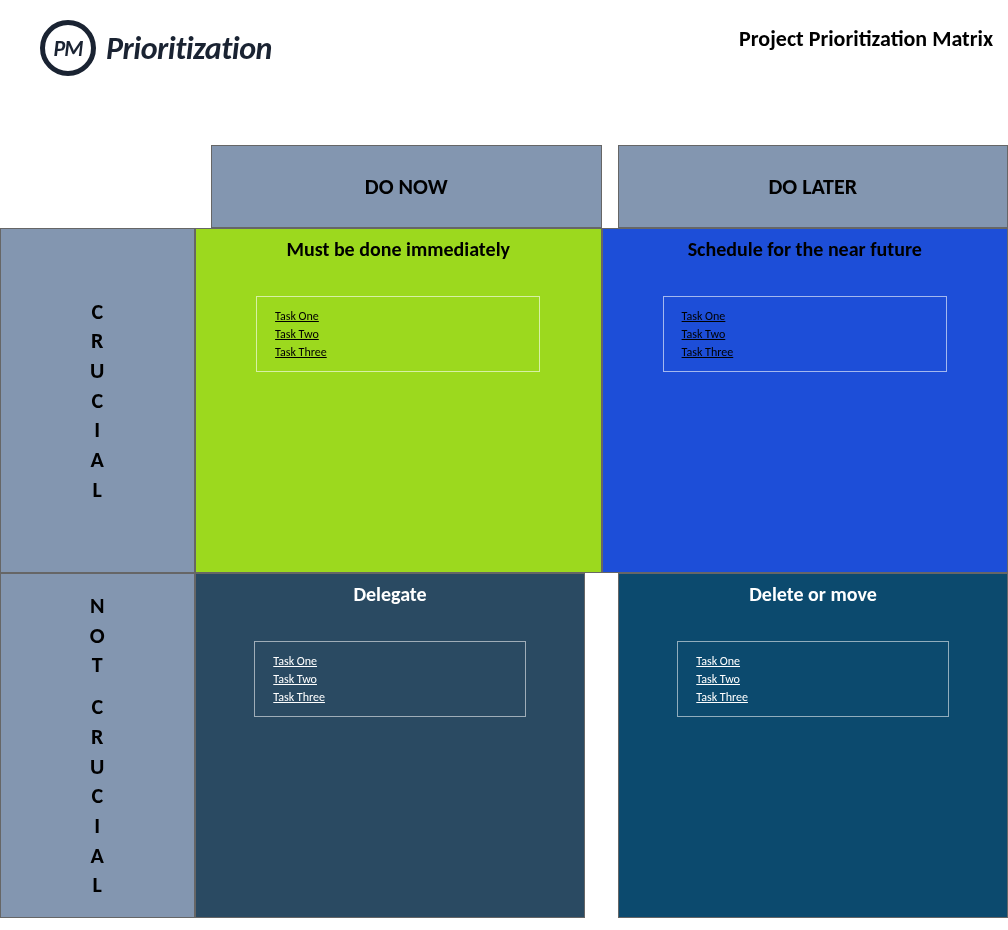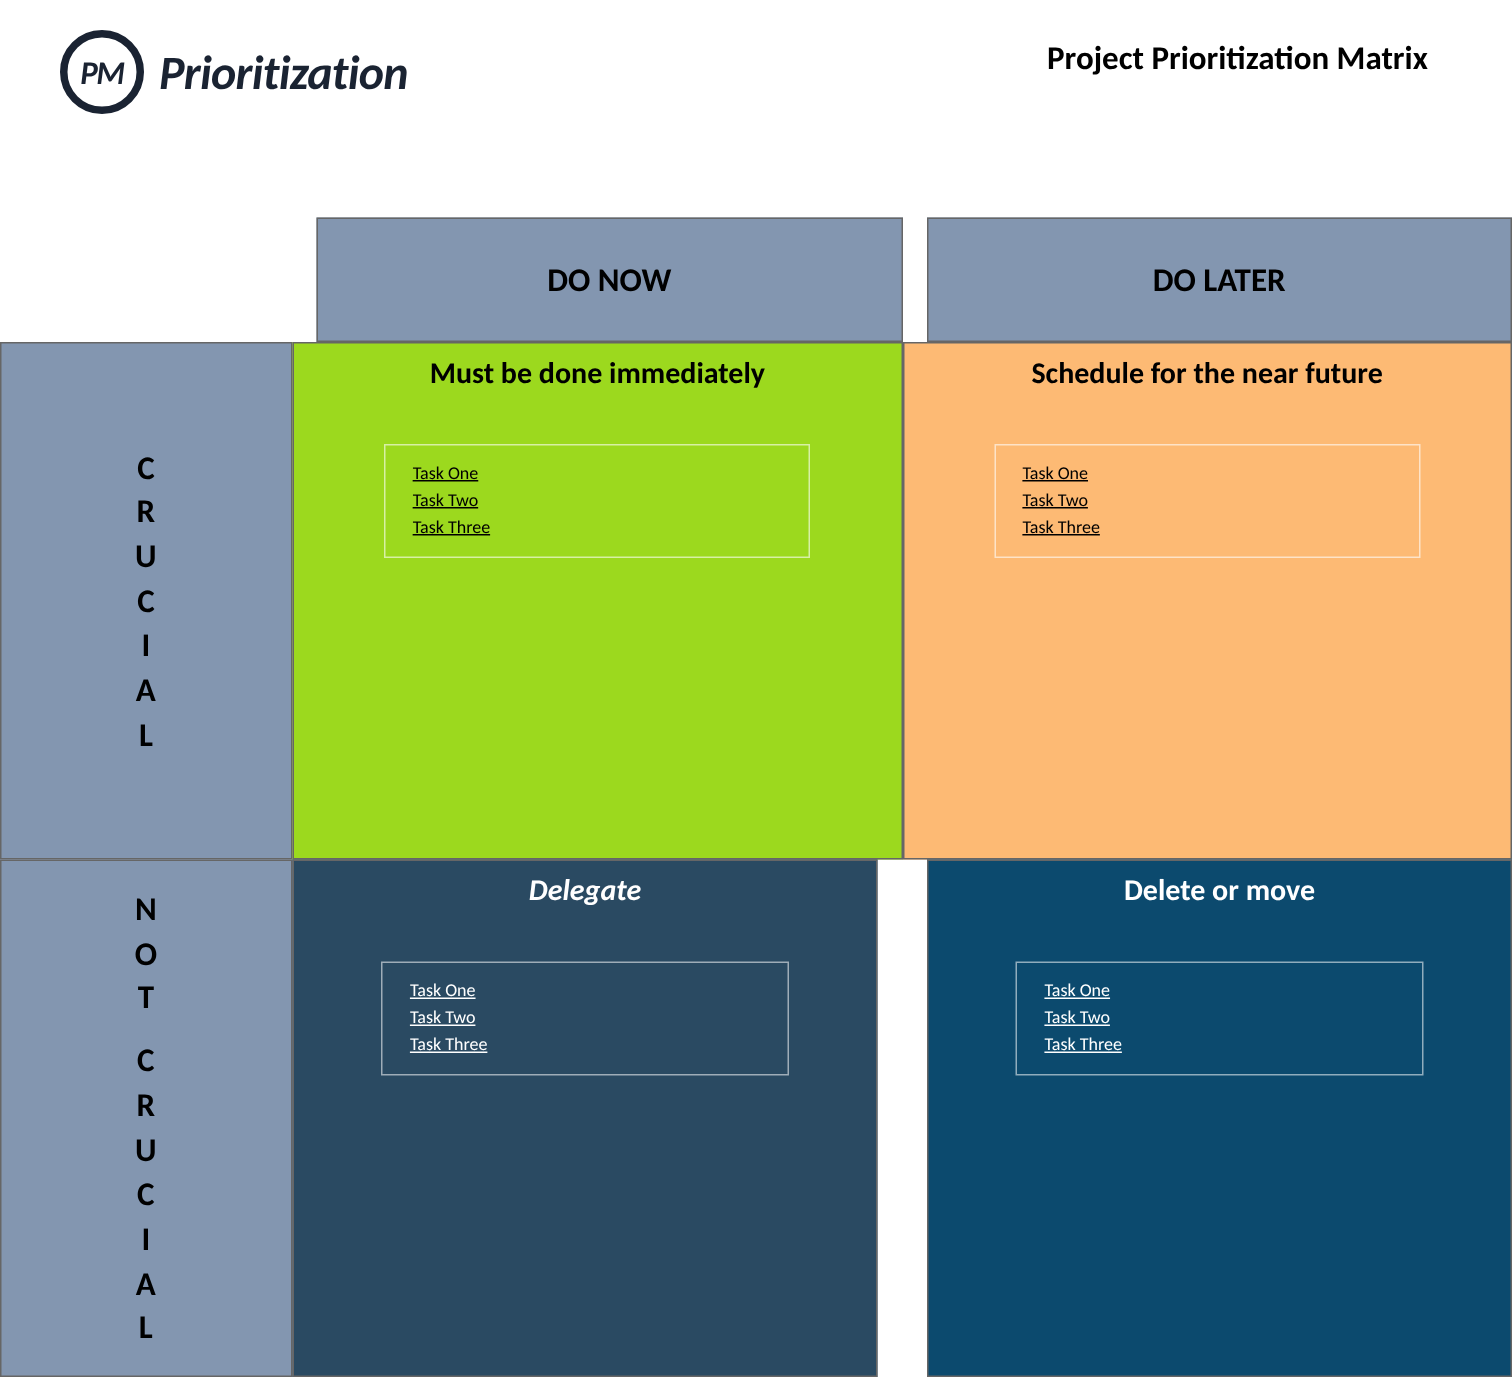--- a/index.html
+++ b/index.html
@@ -5,36 +5,36 @@
     * { box-sizing: border-box; margin: 0; padding: 0; }
     body { font-family: Calibri, Arial, sans-serif; width: 1008px; background: #fff; }
     .header-row { display: flex; height: 145px; background: #fff; }
     .meta-box { width: 195px; }
     .meta-label { background: #8396b0; color: #fff; font-size: 16px; padding: 3px 6px; border: 1px solid #999; height: 25px; }
     .meta-input { background: #fff; border: 1px solid #999; border-top: none; height: 28px; }
     .logo-area { flex: 1; display: flex; align-items: flex-start; padding: 20px 0 0 40px; font-style: italic; }
     .logo { display: flex; align-items: center; gap: 10px; }
     .logo-circle { width: 56px; height: 56px; border: 5px solid #1a2332; border-radius: 50%; display: flex; align-items: center; justify-content: center; font-weight: 900; font-size: 22px; color: #1a2332; letter-spacing: -1px; }
     .logo-text { font-size: 32px; font-weight: 700; color: #1a2332; letter-spacing: -0.5px; }
-    .title-area { width: 310px; padding: 25px 15px 0 0; }
+    .title-area { width: 310px; padding: 25px 15px 0 0; text-align: right; }
     .title { font-size: 22px; font-weight: 700; color: #000; }
     .top-blank { height: 95px; background: #fff; width: 195px; }
     .col-headers { display: flex; height: 83px; gap: 16px; }
     .col-header { flex: 1; background: #8396b0; color: #000; font-size: 22px; font-weight: 700; display: flex; align-items: center; justify-content: center; border: 1px solid #666; }
     .matrix-row { display: flex; height: 345px; }
     .row-header { width: 195px; background: #8396b0; border: 1px solid #666; display: flex; align-items: center; justify-content: center; }
     .vtext { font-size: 22px; font-weight: 700; color: #000; text-align: center; line-height: 1.35; letter-spacing: 0.5px; }
     .quad { flex: 1; border: 1px solid #666; padding: 8px 20px 20px; position: relative; }
     .q-title { font-size: 20px; font-weight: 700; text-align: center; margin-bottom: 35px; }
     .taskbox { border: 1px solid rgba(255,255,255,0.6); padding: 10px 18px; width: 78%; margin: 0 auto; }
     .taskbox.dark-border { border-color: rgba(255,255,255,0.55); }
     .task { font-size: 12px; text-decoration: underline; line-height: 1.5; cursor: pointer; }
     .q1 { background: #9cd91e; } .q1 .q-title { color: #000; } .q1 .task { color: #000; }
-    .q2 { background: #fdba74; } .q2 .q-title { color: #000; } .q2 .task { color: #000; }
-    .q3 { background: #2a4a62; } .q3 .q-title { color: #fff; font-style: italic; } .q3 .task { color: #fff; }
+    .q2 { background: #1d4ed8; } .q2 .q-title { color: #000; } .q2 .task { color: #000; }
+    .q3 { background: #2a4a62; } .q3 .q-title { color: #fff; } .q3 .task { color: #fff; }
     .q4 { background: #0c4a6e; margin-left: 33px; } .q4 .q-title { color: #fff; } .q4 .task { color: #fff; }
   </style>
 </head>
 <body>
 
 <div class="header-row">
   <div class="logo-area">
     <div class="logo">
       <div class="logo-circle">PM</div>
       <div class="logo-text">Prioritization</div>

